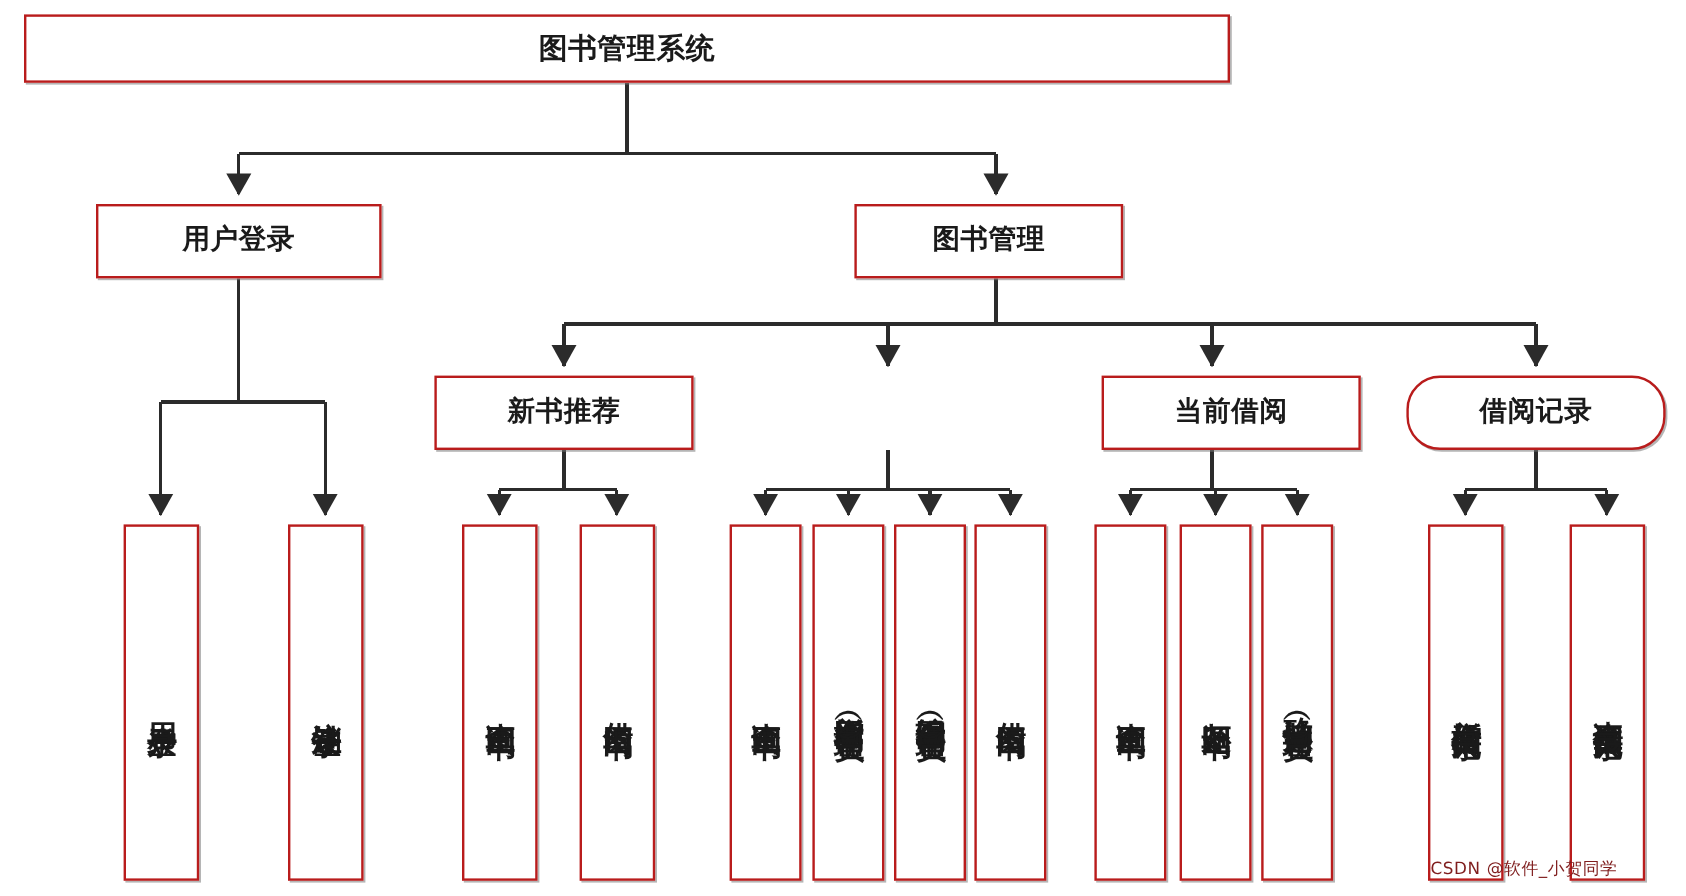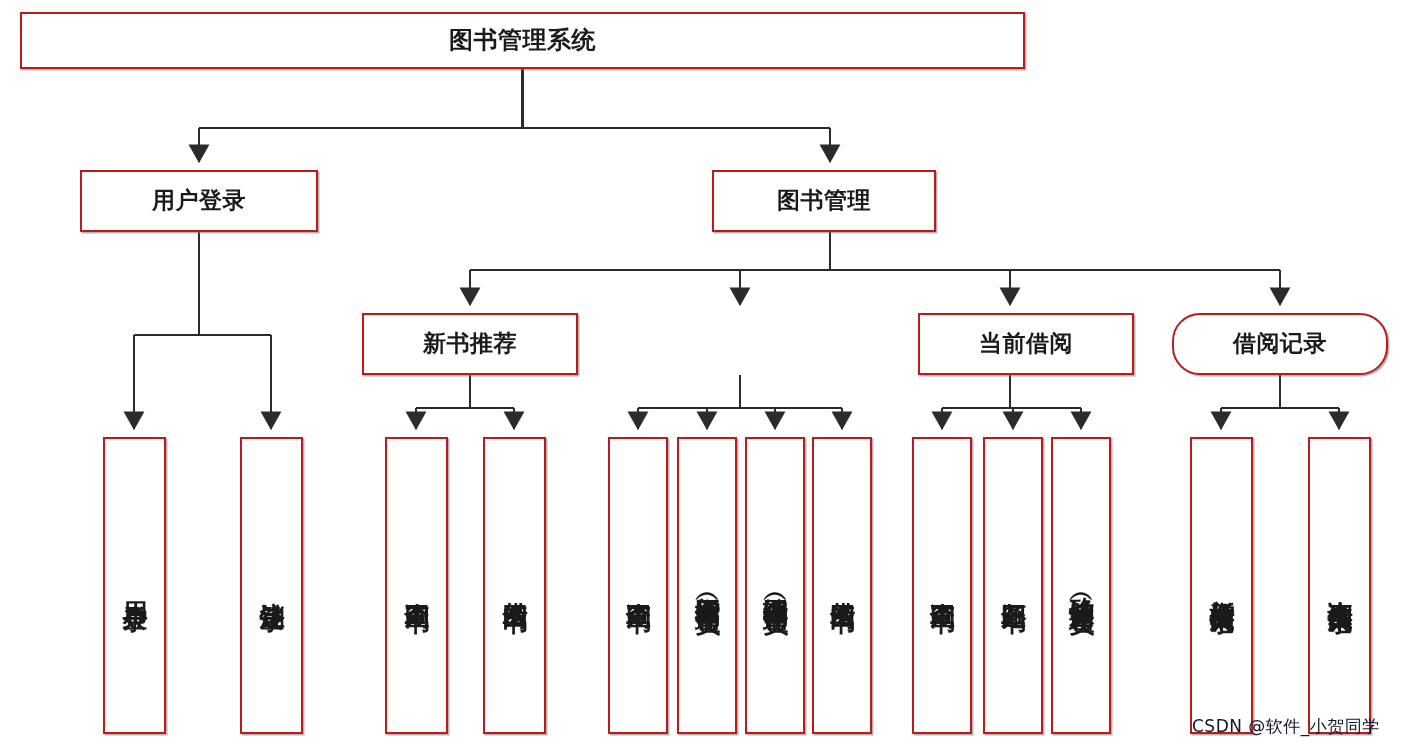--- a/index.html
+++ b/index.html
@@ -57,22 +57,22 @@
   .node.vert .label {
     writing-mode: vertical-rl;
     text-orientation: upright;
     font-size: 25px;
     line-height: 1.06;
     letter-spacing: 2px;
     white-space: nowrap;
   }
   .watermark {
     position: absolute;
-    font-size: 17px;
-    color: #0f172a;
+    font-size: 14px;
+    color: #7f1d1d;
     letter-spacing: 0.5px;
     white-space: nowrap;
     z-index: 6;
     pointer-events: none;
   }
 </style>
 </head>
 <body>
 
 <div id="canvas">

